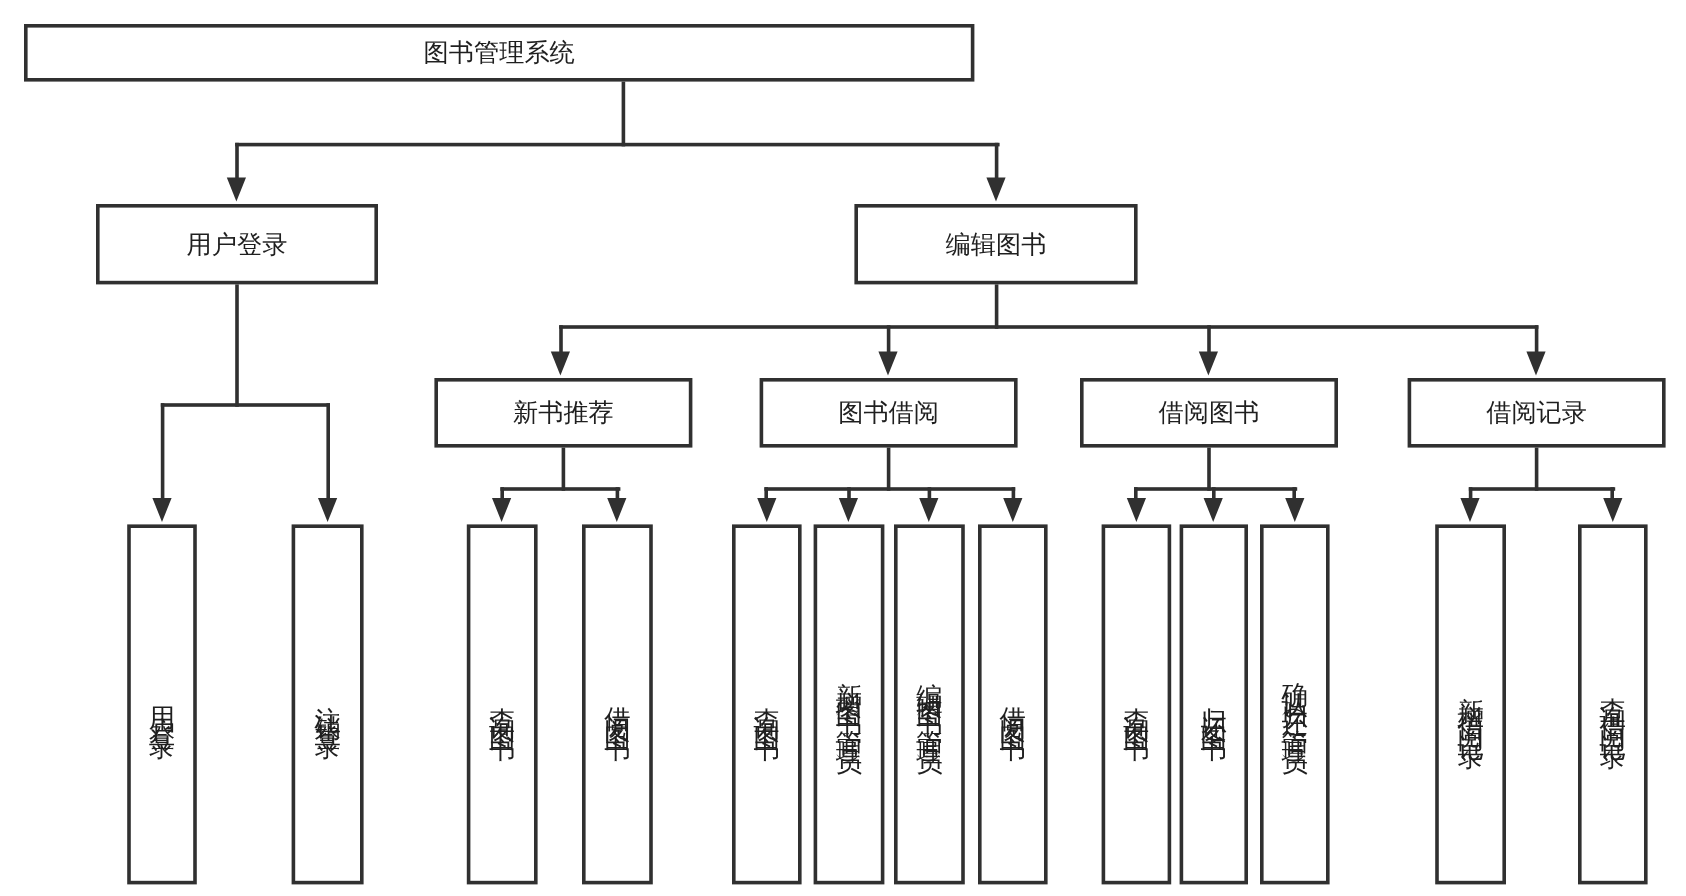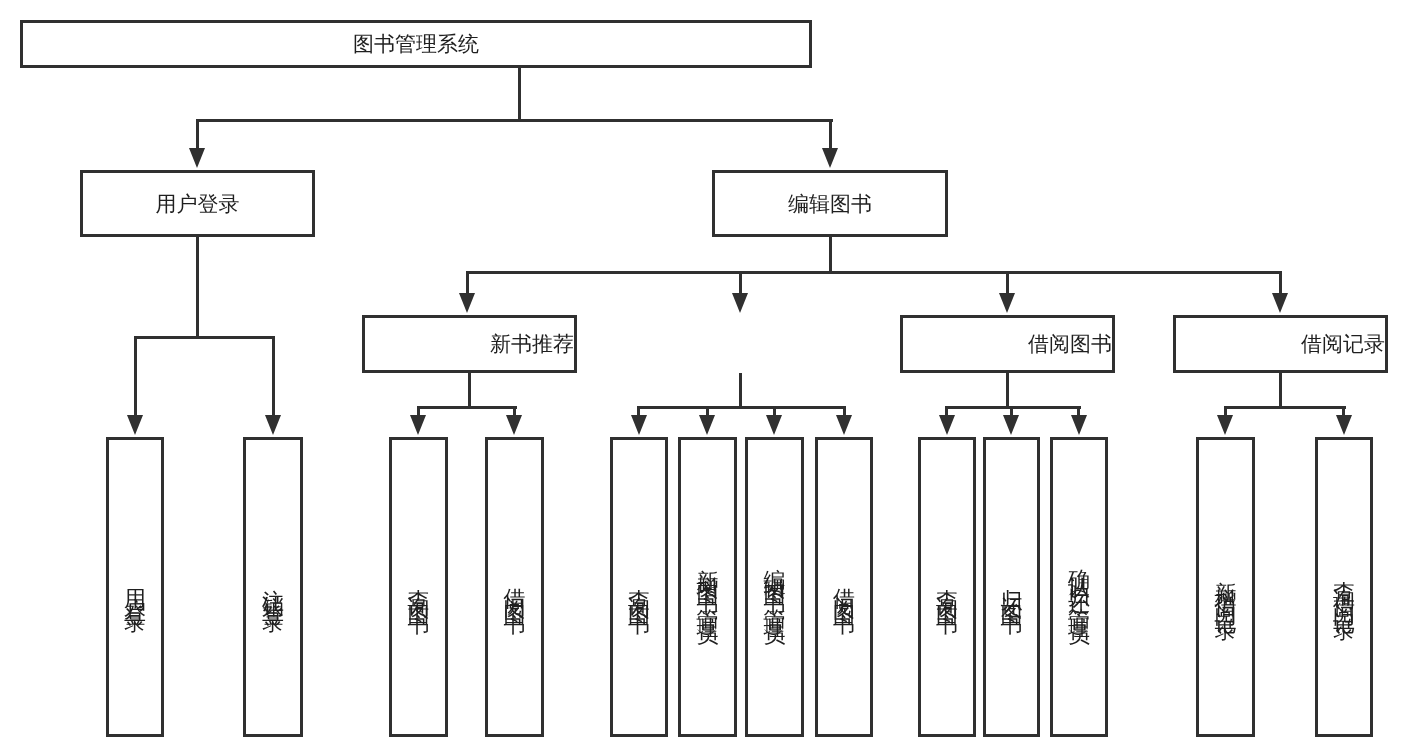--- a/index.html
+++ b/index.html
@@ -7,21 +7,21 @@
     position:relative;width:1405px;height:747px;background:#ffffff;overflow:hidden;
     font-family:"Liberation Sans","DejaVu Sans",sans-serif;color:#1f1f1f;
   }
   .box{
     position:absolute;box-sizing:border-box;background:#fff;
     border:3px solid #303030;display:flex;align-items:center;justify-content:center;
   }
   .box span{white-space:nowrap;}
   .root-box{left:20px;top:20px;width:792px;height:48px;font-size:21px;}
   .l2{top:170px;height:67px;font-size:21px;}
-  .l3{top:315px;height:58px;font-size:21px;justify-content:flex-end;}
+  .l3{top:315px;height:58px;font-size:21px;}
   .leaf{top:437px;height:300px;font-size:22px;}
   .leaf span{
     writing-mode:vertical-lr;letter-spacing:8px;line-height:1;
   }
   .vl,.hl{position:absolute;background:#303030;}
   .vl{width:3px;}
   .hl{height:3px;}
   .ar{
     position:absolute;width:0;height:0;
     border-left:8px solid transparent;border-right:8px solid transparent;
@@ -68,20 +68,23 @@
   <div class="ar" style="left:459px;top:293px;"></div>
   <div class="vl" style="left:739px;top:271px;height:25px;"></div>
   <div class="ar" style="left:732px;top:293px;"></div>
   <div class="vl" style="left:1006px;top:271px;height:25px;"></div>
   <div class="ar" style="left:999px;top:293px;"></div>
   <div class="vl" style="left:1279px;top:271px;height:25px;"></div>
   <div class="ar" style="left:1272px;top:293px;"></div>
 
   <div class="box l3" style="left:362px;width:215px;">
     <span>新书推荐</span>
+  </div>
+  <div class="box l3" style="left:633px;width:215px;">
+    <span>图书借阅</span>
   </div>
   <div class="box l3" style="left:900px;width:215px;">
     <span>借阅图书</span>
   </div>
   <div class="box l3" style="left:1173px;width:215px;">
     <span>借阅记录</span>
   </div>
 
   <div class="vl" style="left:468px;top:373px;height:36px;"></div>
   <div class="hl" style="left:417px;top:406px;width:100px;"></div>

